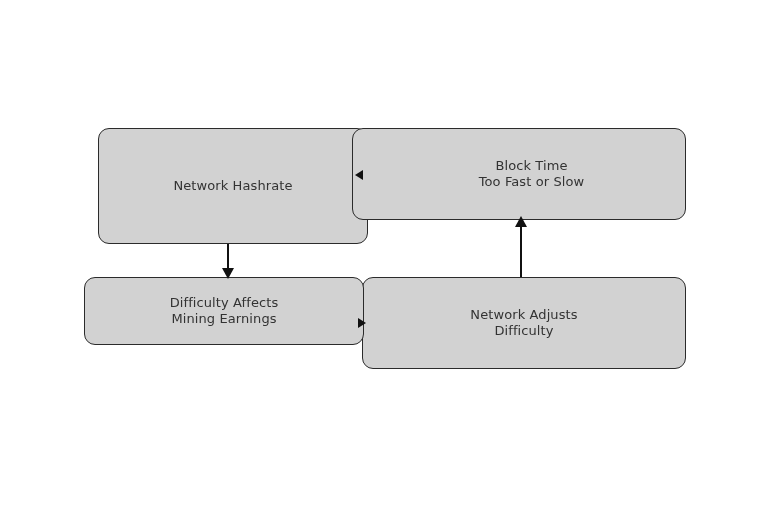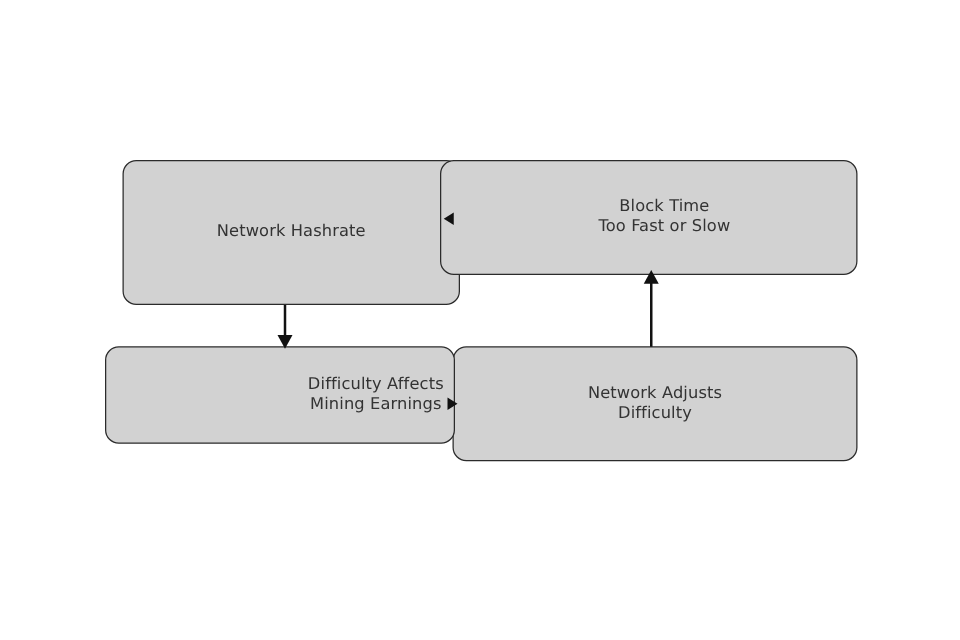--- a/index.html
+++ b/index.html
@@ -53,24 +53,23 @@
     height: 92px;
     border-radius: 11px;
     z-index: 3;
     padding-left: 25px;
   }
   
   #node-earnings {
     left: 84px;
     top: 277px;
     width: 280px;
-    height: 78px;
+    height: 68px;
     border-radius: 11px;
     z-index: 3;
-    justify-content: flex-end;
   }
   #node-adjusts {
     left: 362px;
     top: 277px;
     width: 324px;
     height: 92px;
     border-radius: 11px;
     z-index: 2;
     text-align: center;
   }

